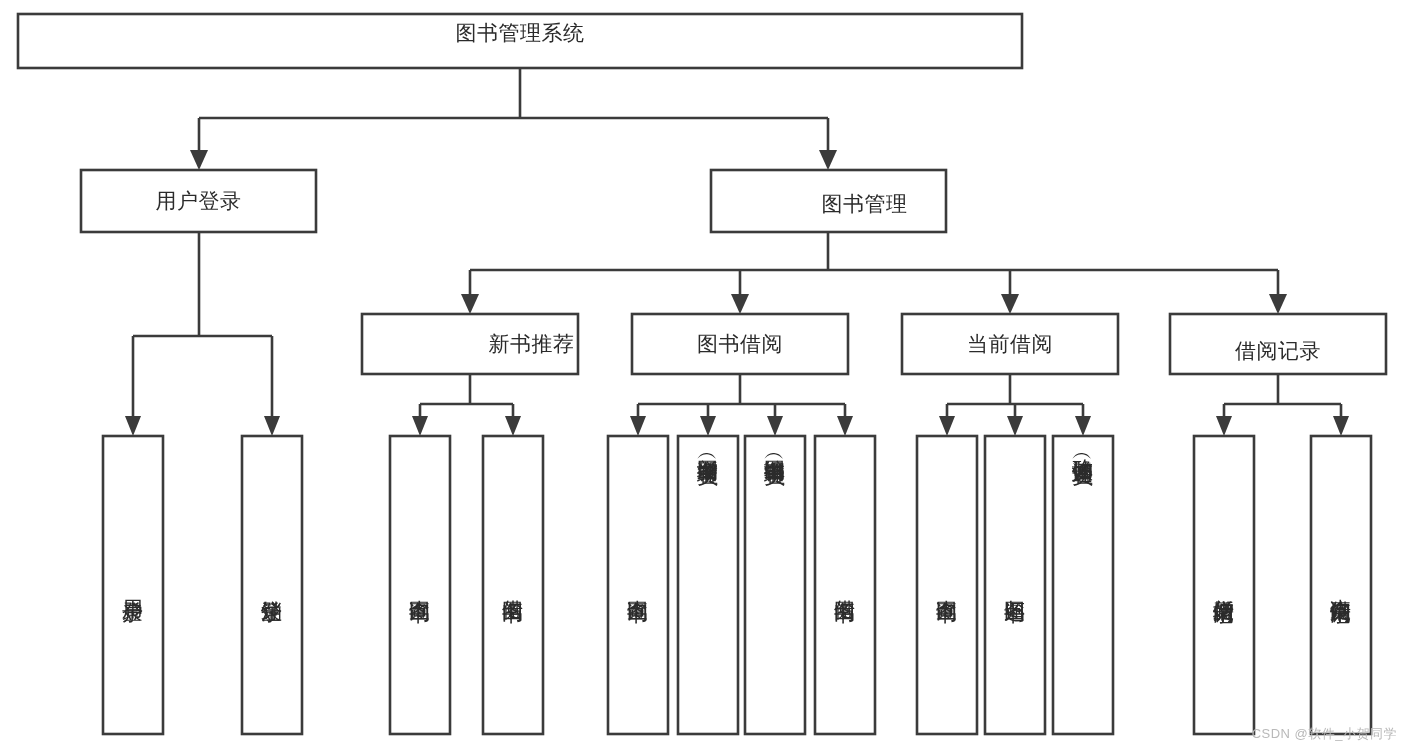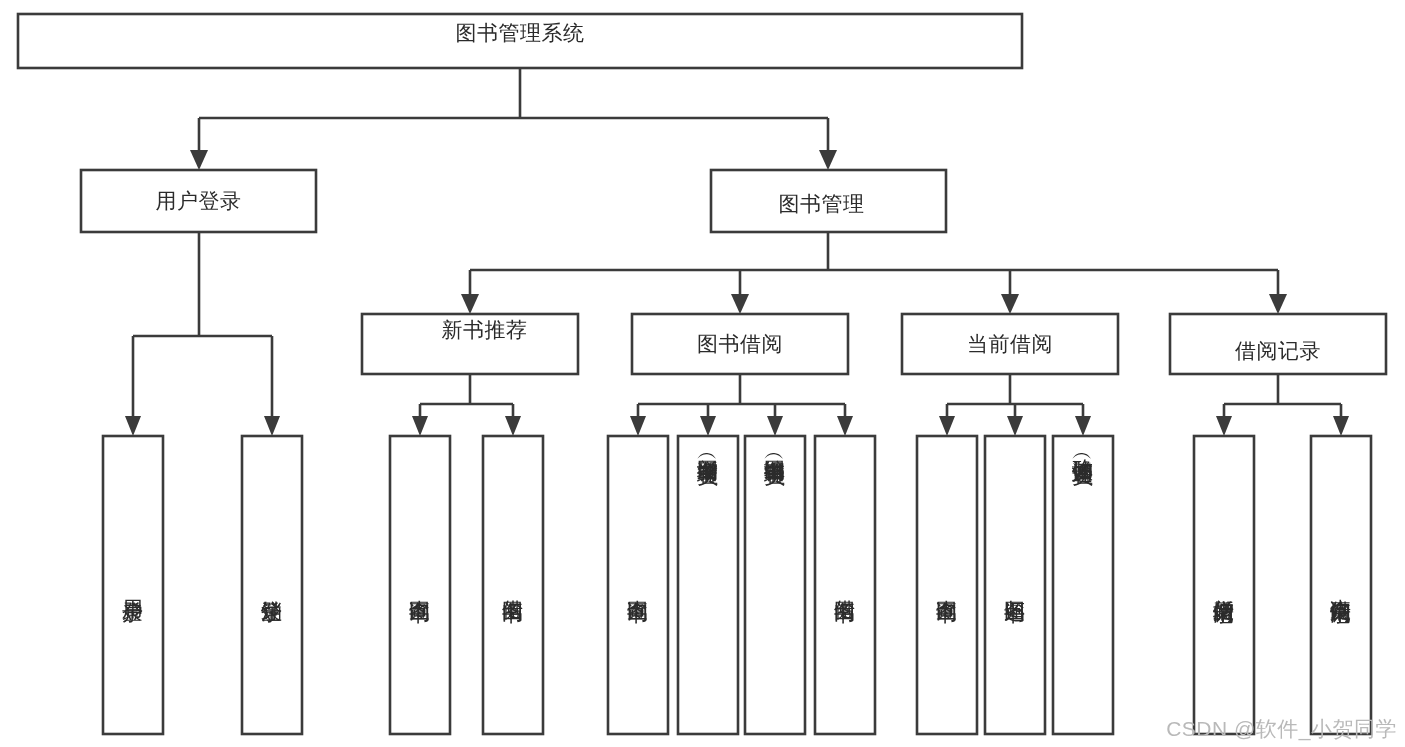--- a/index.html
+++ b/index.html
@@ -69,21 +69,21 @@
   }
   .node-label-v.center-v {
     align-items: center;
     justify-content: center;
     padding-top: 0;
   }
   .watermark {
     position: absolute;
     right: 8px;
     bottom: 4px;
-    font-size: 21px;
+    font-size: 13px;
     color: #b9b9b9;
     letter-spacing: 0.5px;
     white-space: nowrap;
     pointer-events: none;
     margin-top: 48px;
   }
 </style>
 </head>
 <body>
 
@@ -193,23 +193,23 @@
     <rect class="node-rect" x="985" y="436" width="60" height="298"></rect>
     <rect class="node-rect" x="1053" y="436" width="60" height="298"></rect>
 
     <rect class="node-rect" x="1194" y="436" width="60" height="298"></rect>
     <rect class="node-rect" x="1311" y="436" width="60" height="298"></rect>
   </svg>
 
   <div class="node-label-h" style="left:18px; top:14px; width:1004px; height:38px;">图书管理系统</div>
 
   <div class="node-label-h" style="left:81px; top:170px; width:235px; height:62px;">用户登录</div>
-  <div class="node-label-h" style="left:704px; top:170px; width:235px; height:67px;">图书管理</div>
-
-  <div class="node-label-h" style="left:362px; top:300px; width:245px; height:60px;">新书推荐</div>
+  <div class="node-label-h" style="left:747px; top:170px; width:235px; height:67px;">图书管理</div>
+
+  <div class="node-label-h" style="left:362px; top:314px; width:245px; height:60px;padding-left:47px;">新书推荐</div>
   <div class="node-label-h" style="left:632px; top:314px; width:216px; height:60px;">图书借阅</div>
   <div class="node-label-h" style="left:902px; top:314px; width:216px; height:60px;">当前借阅</div>
   <div class="node-label-h" style="left:1170px; top:314px; width:216px; height:60px;margin-top:7px;">借阅记录</div>
 
   <div class="node-label-v center-v" style="left:103px; top:436px; width:60px; height:298px;">用户登录</div>
   <div class="node-label-v center-v" style="left:242px; top:436px; width:60px; height:298px;">注销登录</div>
 
   <div class="node-label-v center-v" style="left:390px; top:436px; width:60px; height:298px;">查询图书</div>
   <div class="node-label-v center-v" style="left:483px; top:436px; width:60px; height:298px;">借阅图书</div>
 

